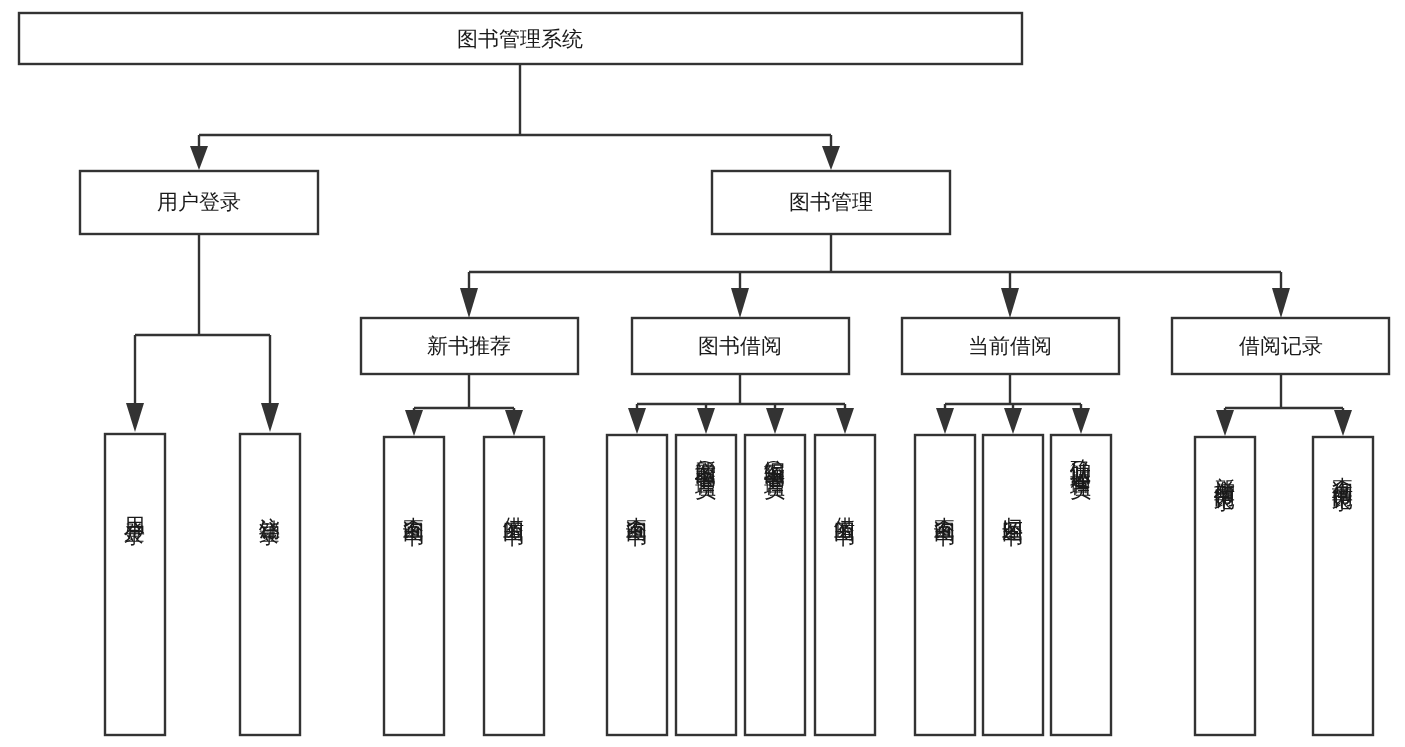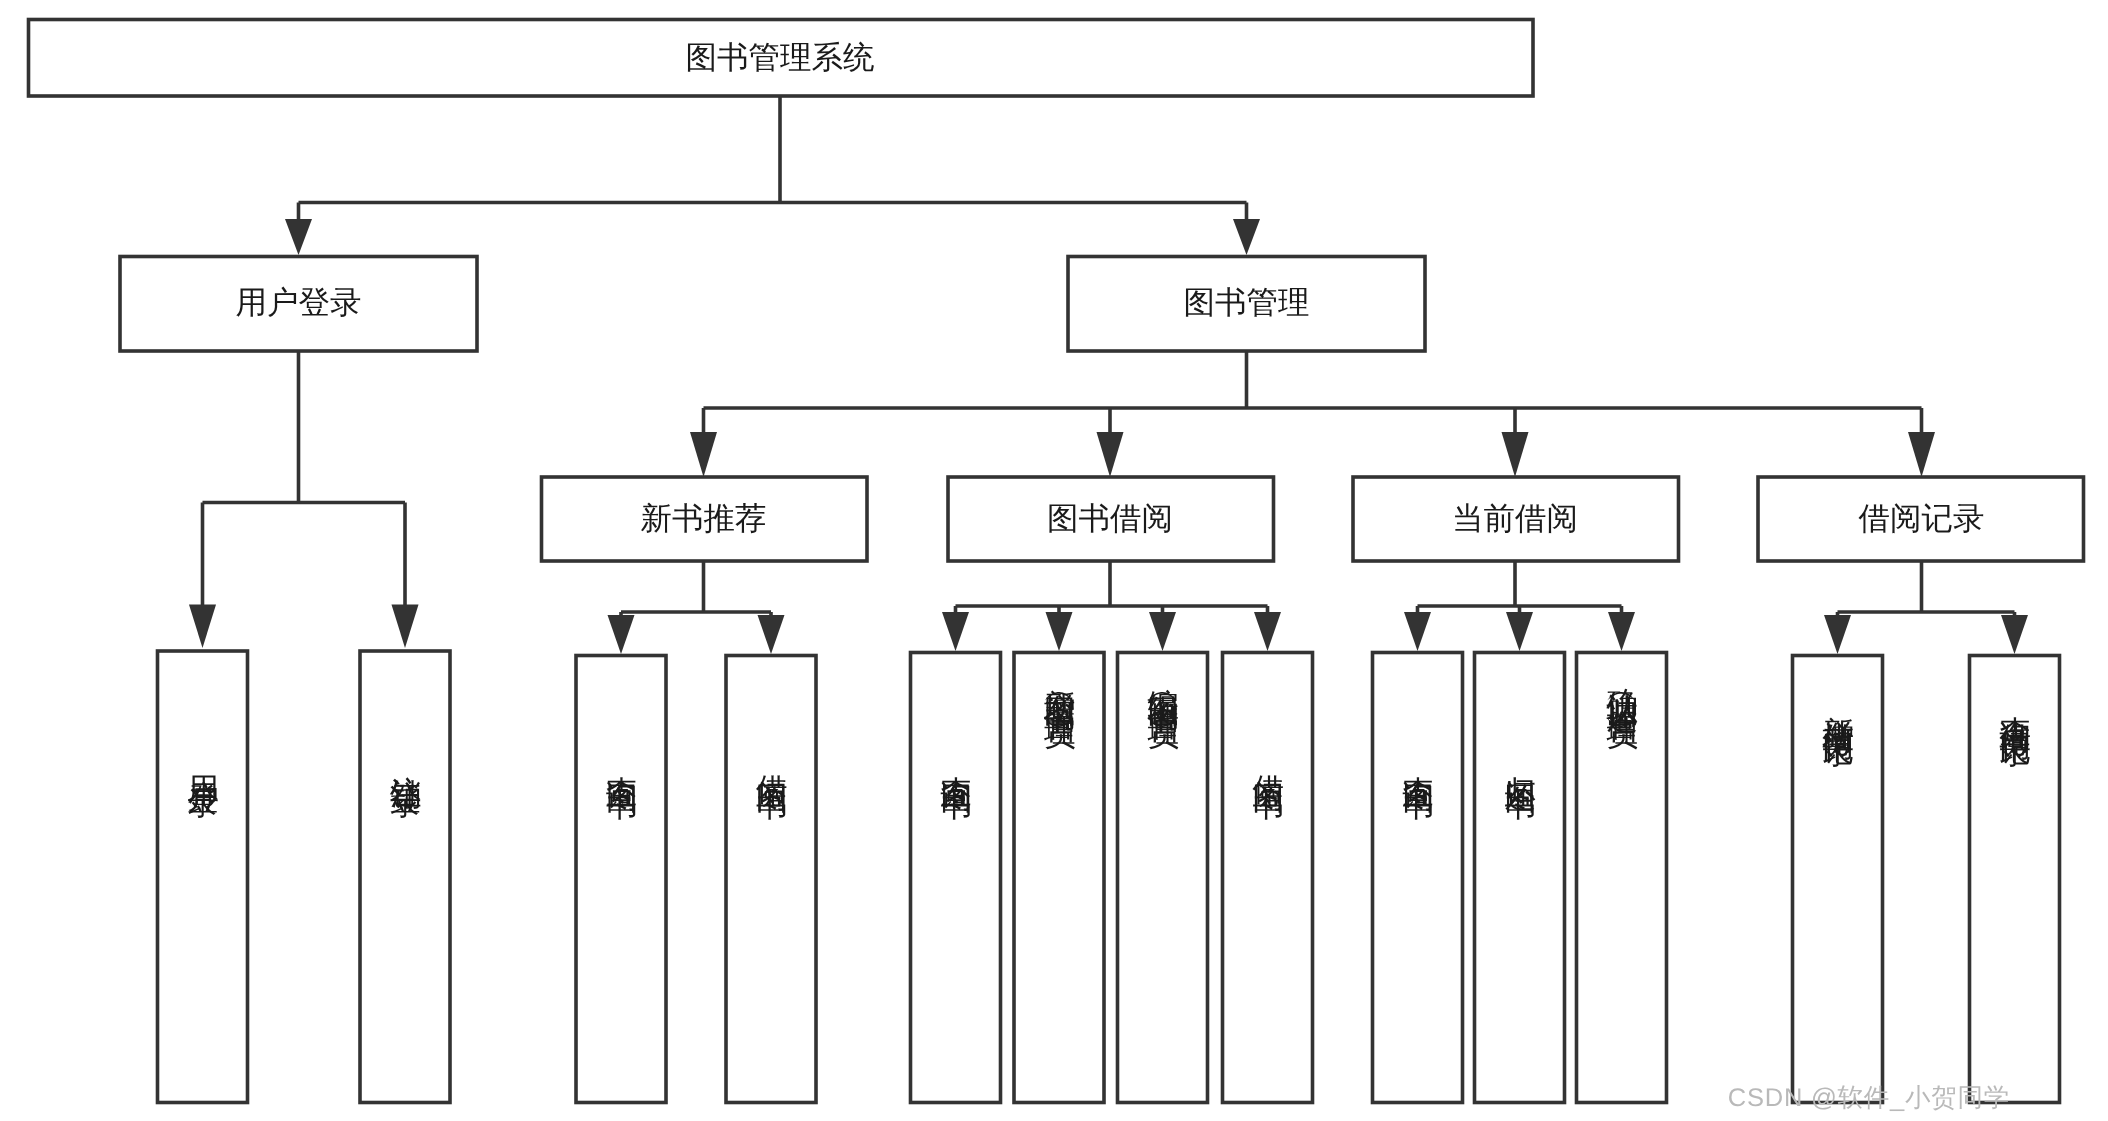--- a/index.html
+++ b/index.html
@@ -293,14 +293,13 @@
       <rect class="node-box" x="1313" y="437" width="60" height="298"></rect>
       <foreignObject x="1315" y="460" width="56" height="265">
         <div xmlns="http://www.w3.org/1999/xhtml" class="vert-wrap">
           <span class="vert-text">查询借阅记录</span>
         </div>
       </foreignObject>
     </g>
 
   </svg>
 
-  <div class="watermark">CSDN @软件_小贺同学</div>
 </div>
 
 </body></html>

